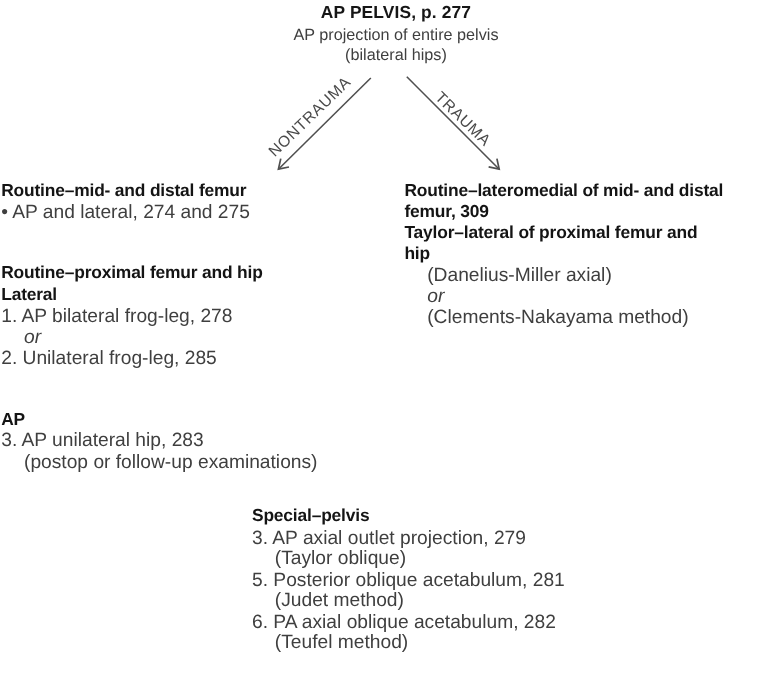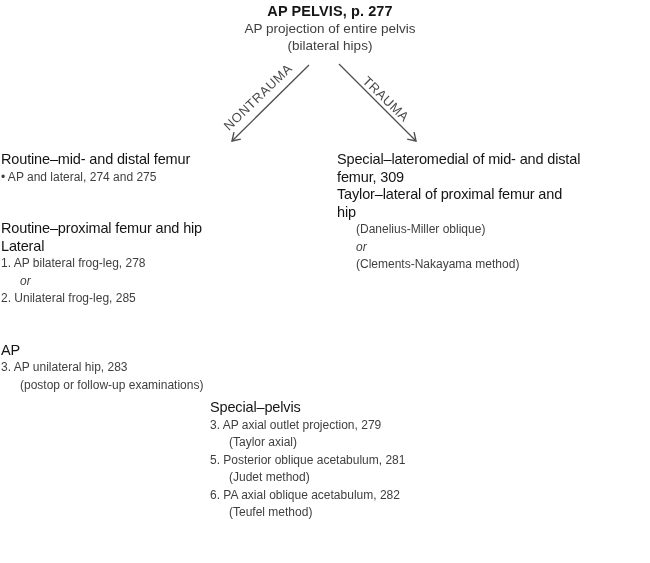--- a/index.html
+++ b/index.html
@@ -44,30 +44,30 @@
     transform: translate(-50%, -50%) rotate(-44deg);
   }
   .arrow-label.trauma {
     left: 386px; top: 99px;
     transform: translate(-50%, -50%) rotate(44deg);
   }
   
   .col { position: absolute; }
   .col-left    { left: 1px;   top: 151px; }
   .col-right   { left: 337px; top: 151px; }
-  .col-special { left: 210px; top: 399px; }
+  .col-special { left: 210px; top: 422px; }
   .ln {
-    font-size: 12px;
+    font-size: 16px;
     color: #3f3f3f;
     line-height: 17.5px;
     white-space: nowrap;
   }
   .hd {
     font-size: 14.5px;
-    font-weight: normal;
+    font-weight: bold;
     color: #141414;
     letter-spacing: -0.15px;
   }
   .ind { padding-left: 19px; }
   .it  { font-style: italic; }
   .gap { margin-top: 34px; }
 </style>
 </head>
 <body>
 
@@ -99,32 +99,32 @@
     <div class="ln hd">Lateral</div>
     <div class="ln">1. AP bilateral frog-leg, 278</div>
     <div class="ln it ind">or</div>
     <div class="ln">2. Unilateral frog-leg, 285</div>
     <div class="ln hd gap">AP</div>
     <div class="ln">3. AP unilateral hip, 283</div>
     <div class="ln ind">(postop or follow-up examinations)</div>
   </div>
 
   <div class="col col-right">
-    <div class="ln hd">Special–lateromedial of mid- and distal</div>
+    <div class="ln hd">Routine–lateromedial of mid- and distal</div>
     <div class="ln hd">femur, 309</div>
     <div class="ln hd">Taylor–lateral of proximal femur and</div>
     <div class="ln hd">hip</div>
-    <div class="ln ind">(Danelius-Miller oblique)</div>
+    <div class="ln ind">(Danelius-Miller axial)</div>
     <div class="ln it ind">or</div>
     <div class="ln ind">(Clements-Nakayama method)</div>
   </div>
 
   <div class="col col-special">
     <div class="ln hd">Special–pelvis</div>
     <div class="ln">3. AP axial outlet projection, 279</div>
-    <div class="ln ind">(Taylor axial)</div>
+    <div class="ln ind">(Taylor oblique)</div>
     <div class="ln">5. Posterior oblique acetabulum, 281</div>
     <div class="ln ind">(Judet method)</div>
     <div class="ln">6. PA axial oblique acetabulum, 282</div>
     <div class="ln ind">(Teufel method)</div>
   </div>
 
 </div>
 
 </body></html>

